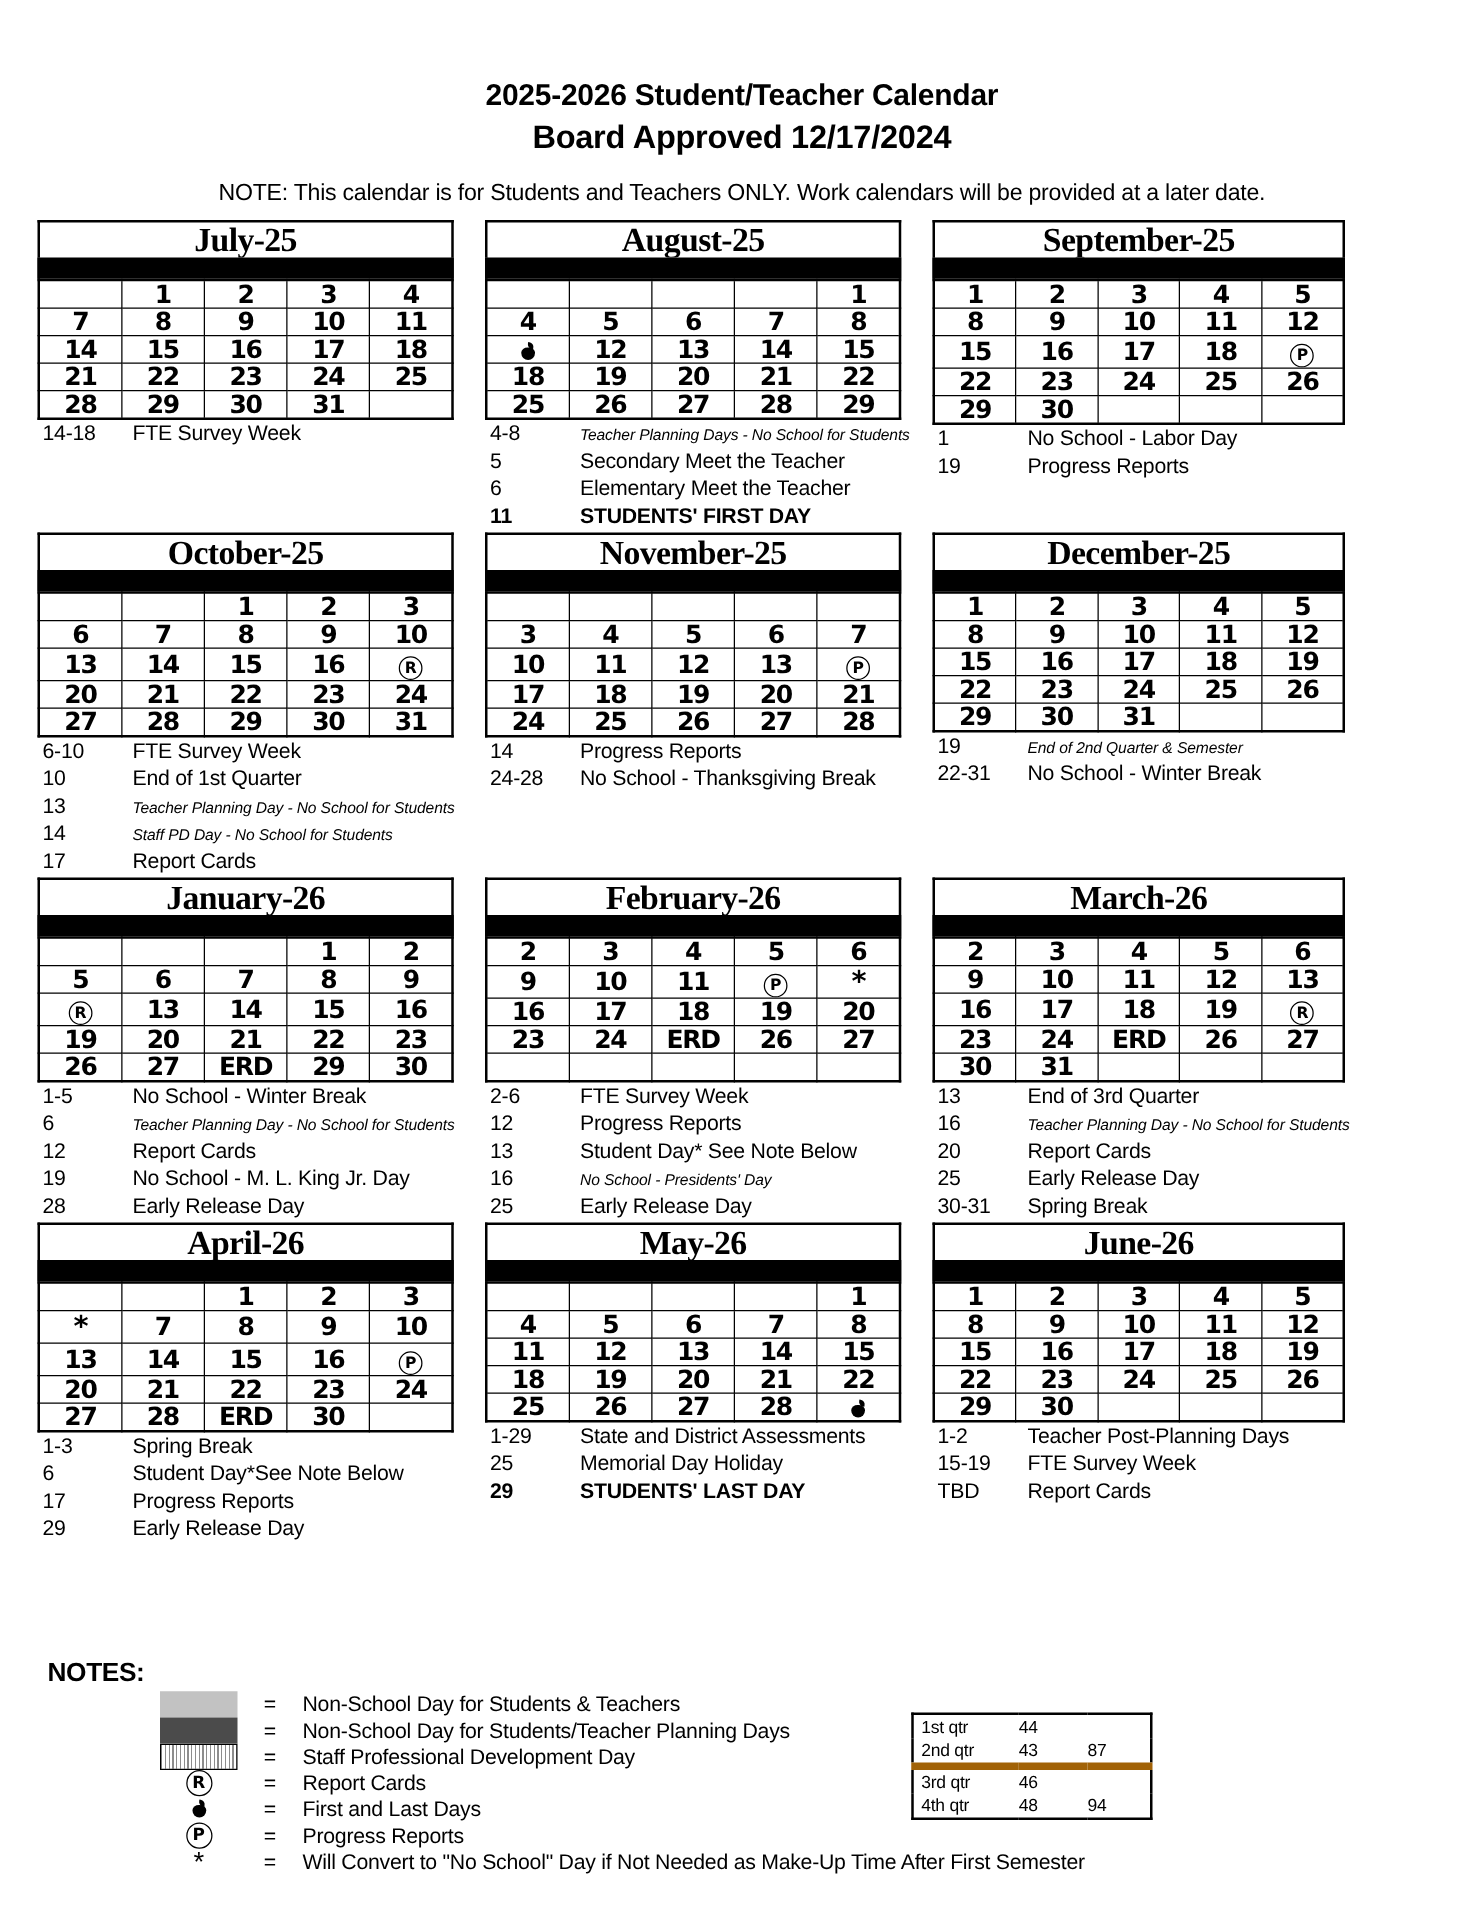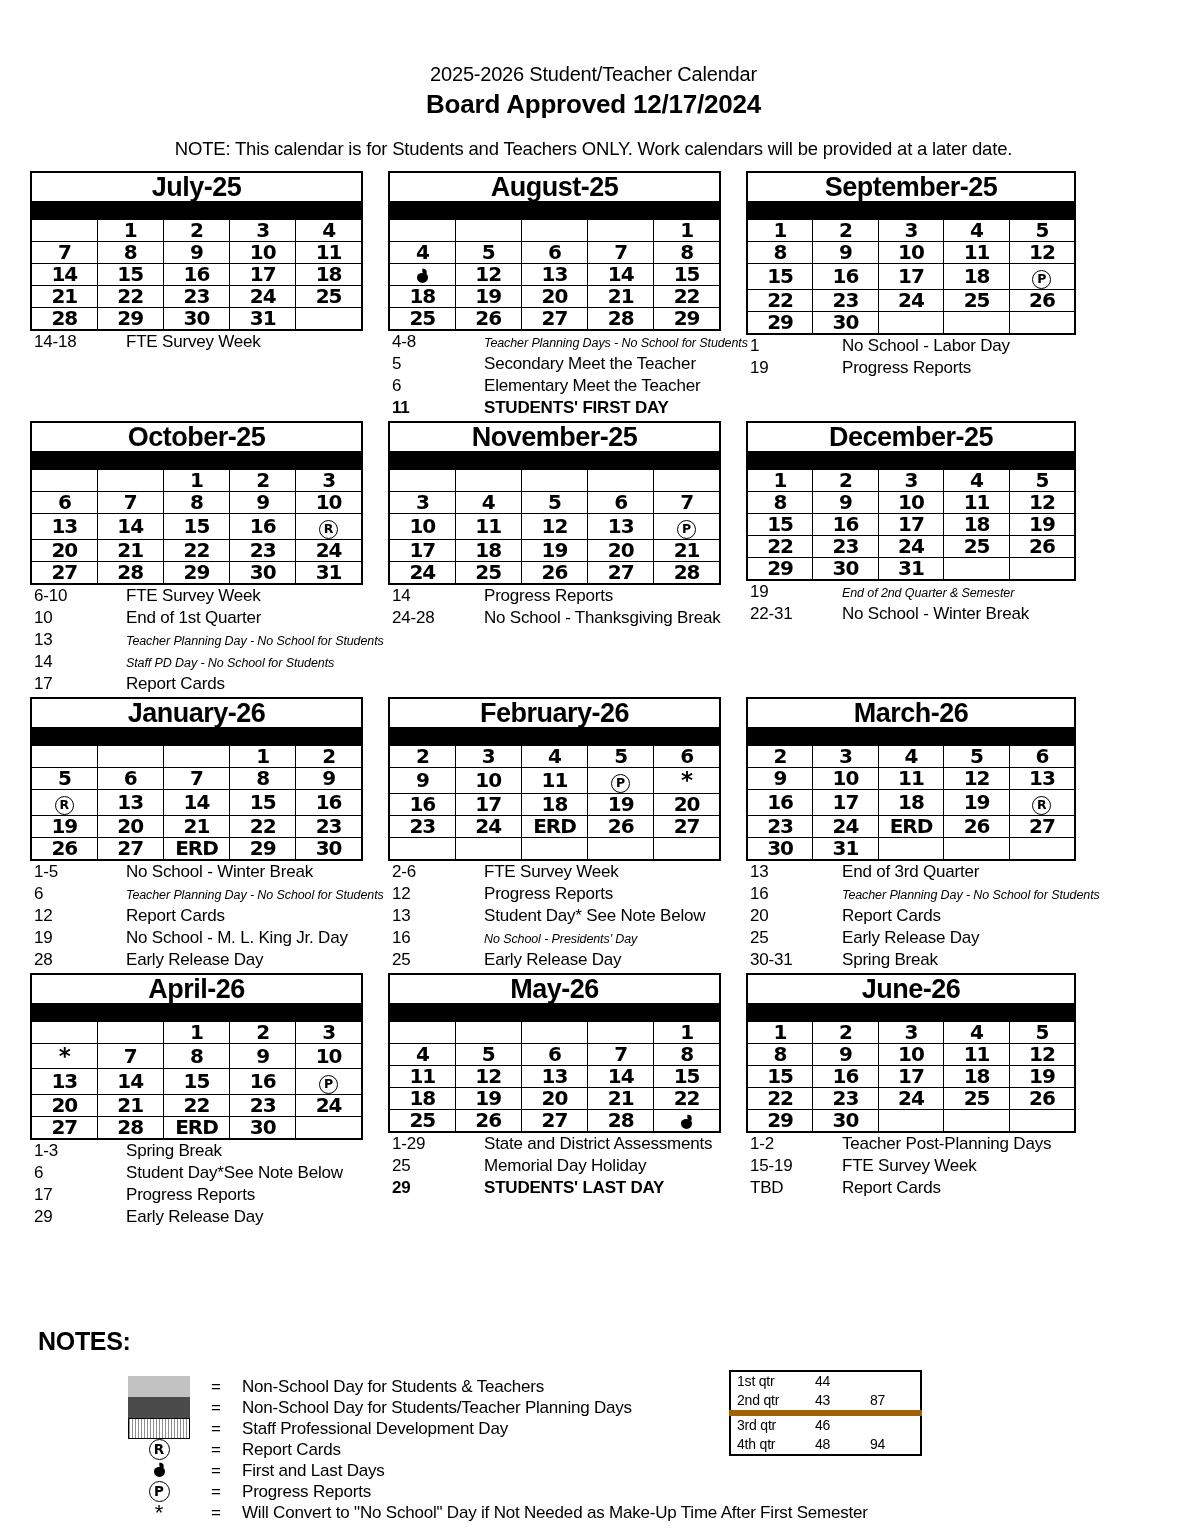--- a/index.html
+++ b/index.html
@@ -15,22 +15,22 @@
     position: relative;
     overflow: hidden;
   }
 
   
   .doc-header {
     text-align: center;
     padding-top: 62px;
   }
   .doc-title {
-    font-size: 20px;
-    font-weight: normal;
+    font-size: 24px;
+    font-weight: bold;
     letter-spacing: -0.2px;
     line-height: 1.28;
   }
   .doc-subtitle {
     font-size: 26px;
     font-weight: bold;
     letter-spacing: -0.2px;
     line-height: 1.28;
   }
   .doc-note {
@@ -65,21 +65,21 @@
     border-bottom: none;
     text-align: center;
     font-size: 27px;
     font-weight: bold;
     letter-spacing: -0.5px;
     line-height: 1.02;
     padding: 1px 0 3px 0;
     height: 30px;
     box-sizing: border-box;
     background: #fff;
-    font-family: Liberation Sans, sans-serif;
+    font-family: Liberation Serif, serif;
     overflow: hidden;
   }
   .cal-blackbar {
     border-left: 2px solid #000;
     border-right: 2px solid #000;
     background: #000;
     height: 17px;
   }
   table.cal td {
     border: 1.5px solid #000;
@@ -165,44 +165,43 @@
   .ev .ev-date {
     width: 72px;
     flex: 0 0 72px;
     font-size: 17px;
     letter-spacing: -0.2px;
   }
   .ev .ev-desc {
     font-size: 17px;
     letter-spacing: -0.2px;
     white-space: nowrap;
-    margin-left: 20px;
   }
   .ev.small .ev-desc {
     font-size: 12.5px;
     letter-spacing: -0.1px;
     font-style: italic;
   }
   .ev.bold .ev-date,
   .ev.bold .ev-desc {
     font-weight: bold;
   }
 
   
   .notes-wrap {
     position: absolute;
     left: 38px;
     top: 1327px;
     width: 1110px;
   }
   .notes-heading {
-    font-size: 25px;
+    font-size: 21px;
     font-weight: bold;
     letter-spacing: -0.3px;
-    margin-bottom: 20px;
+    margin-bottom: 2px;
   }
   .legend {
     margin-left: 90px;
   }
   .leg-row {
     display: flex;
     align-items: center;
     height: 21px;
   }
   .leg-key {

